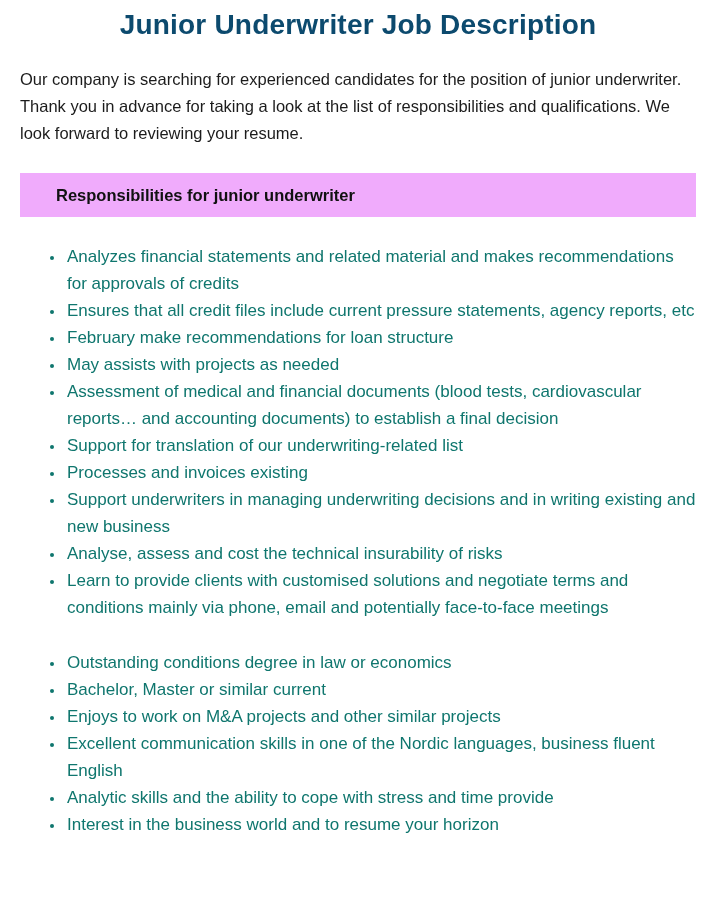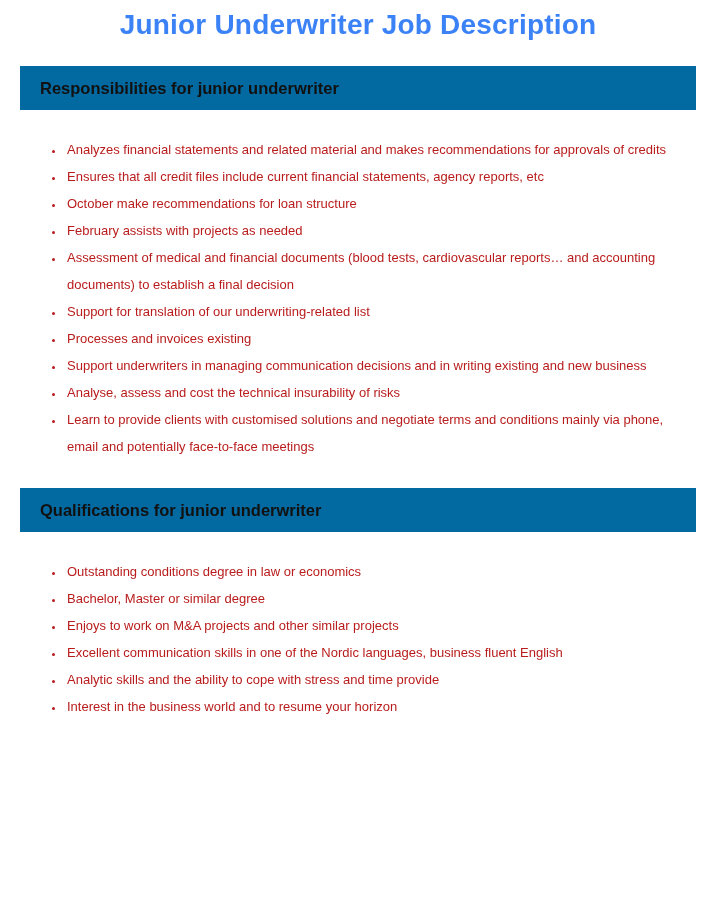--- a/index.html
+++ b/index.html
@@ -15,96 +15,96 @@
     -webkit-font-smoothing: antialiased;
   }
   .page {
     width: 720px;
     padding: 0 24px 30px 20px;
   }
   .page-title {
     font-size: 28px;
     font-weight: 700;
     text-align: center;
-    color: #3b82f6;
+    color: #0c4a6e;
     margin: 9px 0 25px 0;
     letter-spacing: 0.2px;
   }
   .intro {
     font-size: 16.5px;
     line-height: 27px;
     margin: 0 0 26px 0;
     color: #1c1c1c;
   }
   .section-bar {
-    background: #0369a1;
+    background: #f0abfc;
     height: 44px;
     display: flex;
     align-items: center;
-    padding: 0 20px;
+    padding: 0 36px;
     font-size: 16.5px;
     font-weight: 700;
     color: #111111;
   }
   .bullet-list {
     margin: 26px 0 28px 0;
     padding-left: 45px;
-    font-size: 13px;
+    font-size: 17px;
     line-height: 27px;
-    color: #b91c1c;
+    color: #0f766e;
   }
   .bullet-list li {
     padding-left: 2px;
   }
   .bullet-list li::marker {
     font-size: 0.85em;
   }
   section { margin: 0; }
 </style>
 </head>
 <body>
 
 <div class="page">
 
   <h1 class="page-title">Junior Underwriter Job Description</h1>
 
+  <p class="intro">Our company is searching for experienced candidates for the position of junior underwriter. Thank you in advance for taking a look at the list of responsibilities and qualifications. We look forward to reviewing your resume.</p>
 
   <section>
     <div class="section-bar">Responsibilities for junior underwriter</div>
     <ul class="bullet-list">
 
         <li>Analyzes financial statements and related material and makes recommendations for approvals of credits</li>
 
-        <li>Ensures that all credit files include current financial statements, agency reports, etc</li>
+        <li>Ensures that all credit files include current pressure statements, agency reports, etc</li>
 
-        <li>October make recommendations for loan structure</li>
+        <li>February make recommendations for loan structure</li>
 
-        <li>February assists with projects as needed</li>
+        <li>May assists with projects as needed</li>
 
         <li>Assessment of medical and financial documents (blood tests, cardiovascular reports… and accounting documents) to establish a final decision</li>
 
         <li>Support for translation of our underwriting-related list</li>
 
         <li>Processes and invoices existing</li>
 
-        <li>Support underwriters in managing communication decisions and in writing existing and new business</li>
+        <li>Support underwriters in managing underwriting decisions and in writing existing and new business</li>
 
         <li>Analyse, assess and cost the technical insurability of risks</li>
 
         <li>Learn to provide clients with customised solutions and negotiate terms and conditions mainly via phone, email and potentially face-to-face meetings</li>
       </ul>
   </section>
 
   <section>
-    <div class="section-bar">Qualifications for junior underwriter</div>
     <ul class="bullet-list">
 
         <li>Outstanding conditions degree in law or economics</li>
 
-        <li>Bachelor, Master or similar degree</li>
+        <li>Bachelor, Master or similar current</li>
 
         <li>Enjoys to work on M&amp;A projects and other similar projects</li>
 
         <li>Excellent communication skills in one of the Nordic languages, business fluent English</li>
 
         <li>Analytic skills and the ability to cope with stress and time provide</li>
 
         <li>Interest in the business world and to resume your horizon</li>
       </ul>
   </section>

